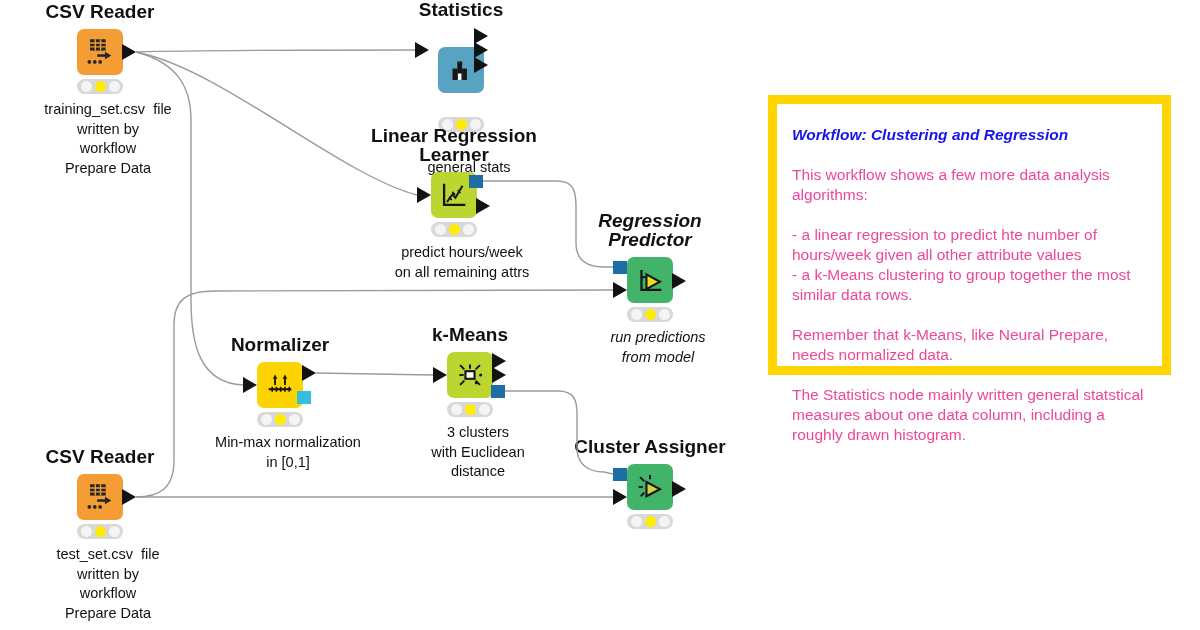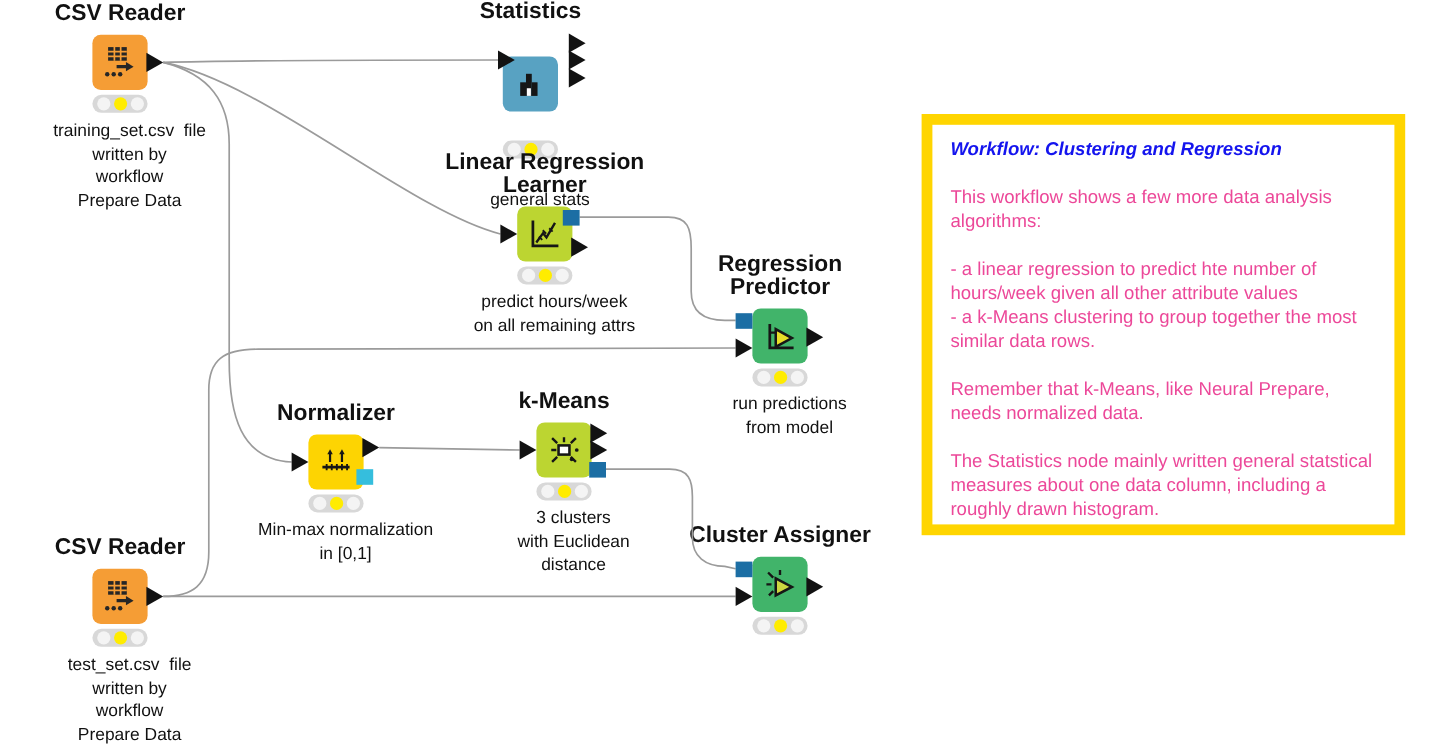--- a/index.html
+++ b/index.html
@@ -14,22 +14,22 @@
   .nbody.stats{background:#58A2C2;}
   .nbody.lime{background:#BCD531;}
   .nbody.green{background:#41B46A;}
   .nbody.yellow{background:#FDD402;}
   .tlight{margin-top:4px;width:46px;height:15px;border-radius:8px;background:#D8D8D8;display:flex;align-items:center;justify-content:center;gap:3px;flex:0 0 auto;}
   .tl-dot{width:11px;height:11px;border-radius:50%;background:#F4F4F4;}
   .tl-dot.on{background:#FFEC00;}
   .ncomment{margin-top:6px;font-size:14.5px;color:#111;line-height:19.5px;text-align:center;white-space:pre-wrap;margin-left:16px;}
 
   
-  .annotation{position:absolute;left:768px;top:95px;width:403px;height:351px;box-sizing:border-box;
-    background:#ffffff;border:9px solid #FFD500;padding:11px 15px;z-index:2;}
+  .annotation{position:absolute;left:768px;top:95px;width:403px;height:280px;box-sizing:border-box;
+    background:#ffffff;border:9px solid #FFD500;padding:21px 15px;z-index:2;}
   .annotation h3{margin:0 0 0 0;font-size:15.5px;line-height:20px;font-style:italic;font-weight:bold;color:#1414EE;}
   .annotation p{margin:20px 0 0 0;font-size:15.5px;line-height:20px;color:#ec4899;white-space:pre-wrap;}
 
   
   #overlay{position:absolute;left:0;top:0;z-index:4;pointer-events:none;}
   #overlay .wire{fill:none;stroke:#9B9B9B;stroke-width:1.4;pointer-events:auto;}
   #overlay .port-tri{fill:#121212;pointer-events:auto;}
   #overlay .port-sq{fill:#1C6EA4;pointer-events:auto;}
   #overlay .port-sq.cyan{fill:#35BEDD;}
 </style>
@@ -97,21 +97,21 @@
       <span class="tl-dot"></span>
       <span class="tl-dot on"></span>
       <span class="tl-dot"></span>
     </div>
     <div class="ncomment">training_set.csv  file
 written by
 workflow
 Prepare Data</div>
   </div>
 
-  <div class="node-group" style="left:332px;top:0px;gap:20px;">
+  <div class="node-group" style="left:351px;top:0px;gap:20px;">
     <div class="nlabel">Statistics</div>
     <div class="nbody stats">
       <svg width="34" height="34" viewBox="0 0 24 24">
         <rect x="6" y="11" width="3.4" height="8" fill="#161616"></rect>
         <rect x="9.4" y="6" width="3.4" height="13" fill="#161616"></rect>
         <rect x="12.8" y="11" width="3.4" height="8" fill="#161616"></rect>
         <rect x="9.9" y="14.5" width="2.4" height="4.5" fill="#ffffff"></rect>
       </svg>
     </div>
     <div class="tlight">
@@ -134,21 +134,21 @@
     </div>
     <div class="tlight">
       <span class="tl-dot"></span>
       <span class="tl-dot on"></span>
       <span class="tl-dot"></span>
     </div>
     <div class="ncomment">predict hours/week
 on all remaining attrs</div>
   </div>
 
-  <div class="node-group" style="left:540px;top:211px;">
+  <div class="node-group" style="left:540px;top:211px;font-style:italic;">
     <div class="nlabel">Regression
 Predictor</div>
     <div class="nbody green">
       <svg width="34" height="34" viewBox="0 0 24 24">
         <path d="M6,5 V19 H20" stroke="#161616" stroke-width="1.6" fill="none"></path>
         <path d="M6,10 H11" stroke="#161616" stroke-width="1.4"></path>
         <polygon points="9.5,8 19,13.2 9.5,18.4" fill="#E8DE28" stroke="#161616" stroke-width="1.5"></polygon>
       </svg>
     </div>
     <div class="tlight">

